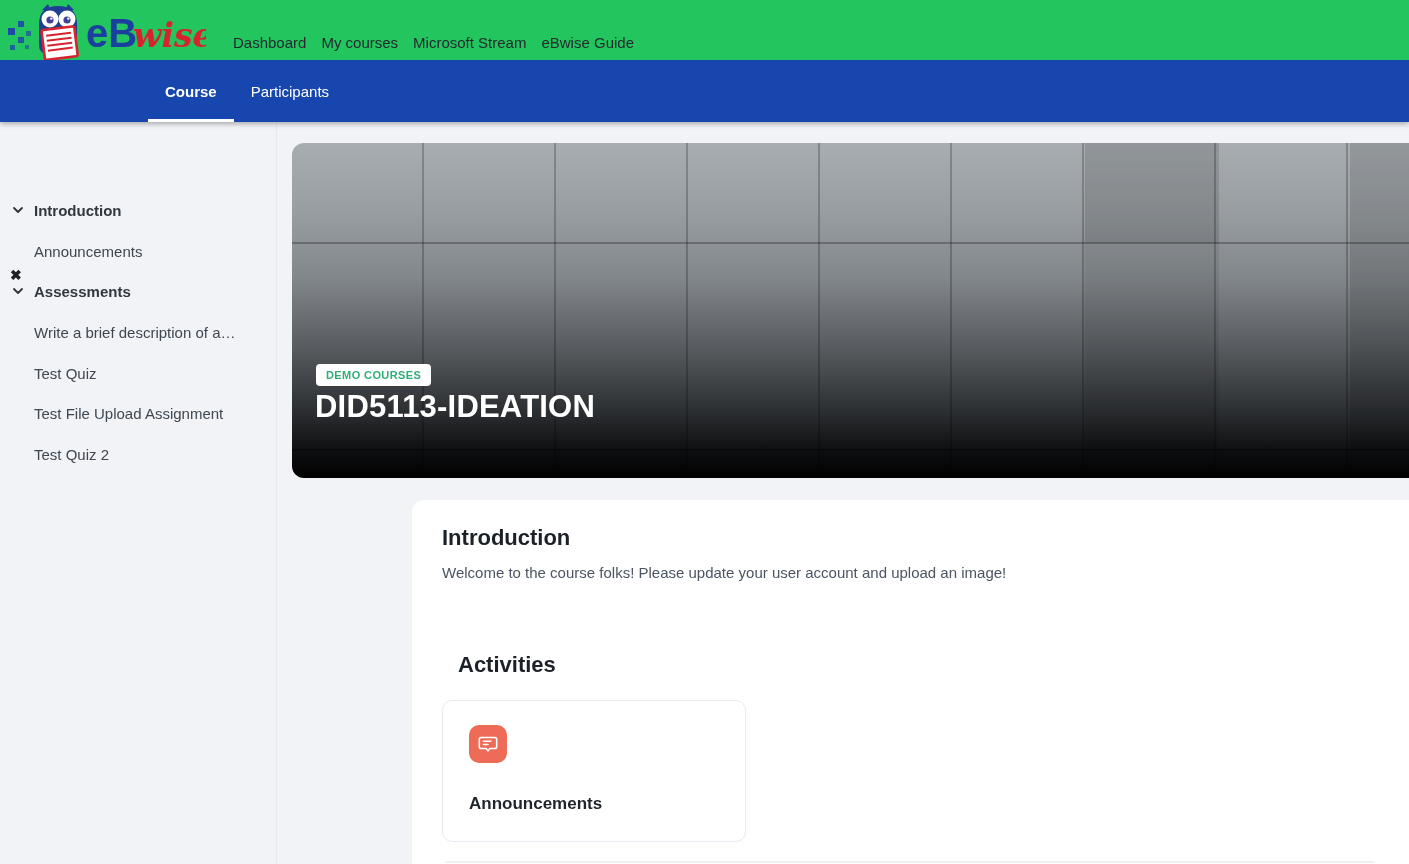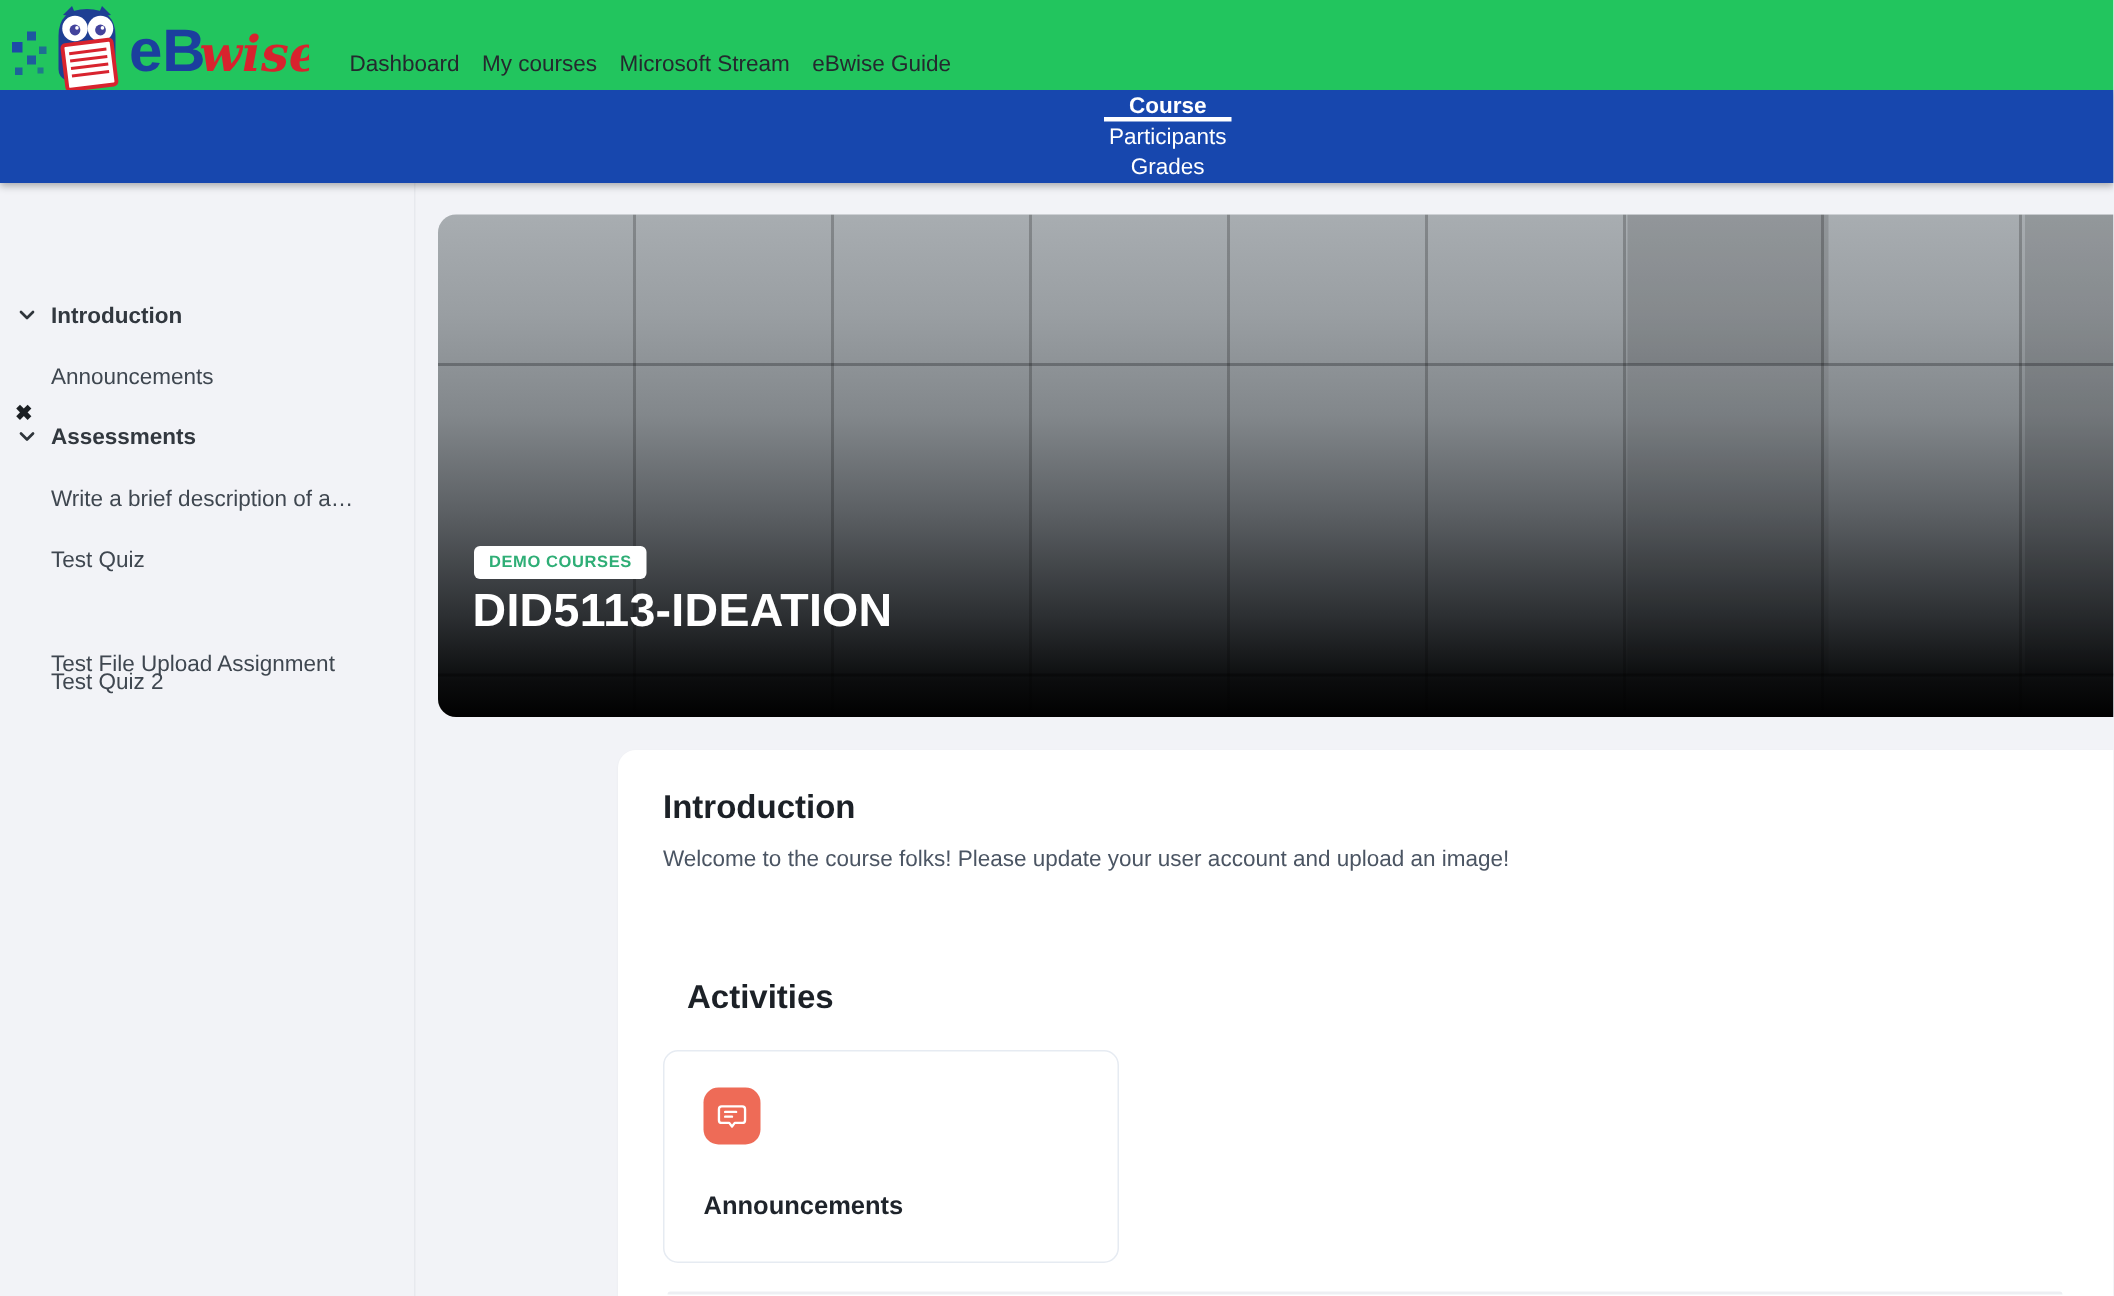--- a/index.html
+++ b/index.html
@@ -12,21 +12,21 @@
     background:#22c55e; z-index:30; display:flex; align-items:center; }
   .logo { position:absolute; left:6px; top:2px; width:200px; height:58px; cursor:pointer; }
   .top-nav { position:absolute; left:233px; top:0; height:60px;
     display:flex; align-items:center; gap:15px; }
   .top-nav a { text-decoration:none; color:#24292e; font-size:15px;
     padding:6px 0; cursor:pointer; white-space:nowrap;margin-top:24px; }
 
   
   .course-navbar { position:absolute; left:0; top:60px; width:100%; height:62px;
     background:#1747ae; z-index:25; box-shadow:0 2px 5px rgba(0,0,0,0.30);
-    display:flex; align-items:center; padding-left:148px;flex-direction:column; }
+    display:flex; align-items:center; padding-left:148px; }
   .course-tab { position:relative; height:62px; display:flex; align-items:center;
     padding:0 17px; color:#ffffff; font-size:15px; cursor:pointer; }
   .course-tab.active { font-weight:bold; }
   .course-tab.active::after { content:""; position:absolute; left:0; right:0;
     bottom:0; height:3px; background:#ffffff; }
 
   
   .sidebar { position:absolute; left:0; top:122px; width:277px; height:742px;
     background:#f2f3f7; border-right:1px solid #e7e9ee; z-index:5; }
   .drawer-close { position:absolute; left:10px; top:142px; width:22px; height:22px;
@@ -134,21 +134,20 @@
       <a>Dashboard</a>
       <a>My courses</a>
       <a>Microsoft Stream</a>
       <a>eBwise Guide</a>
     </nav>
   </header>
 
   <nav class="course-navbar">
     <div class="course-tab active">Course</div>
     <div class="course-tab">Participants</div>
-    <div class="course-tab">Grades</div>
   </nav>
 
   <aside class="sidebar">
     <button class="drawer-close">✖</button>
 
     <div class="side-item section" style="top:77px;">
       <span class="chev">
         <svg width="12" height="12" viewBox="0 0 12 12">
             <path d="M2 4 L6 8 L10 4" fill="none" stroke="#2f353b" stroke-width="1.8" stroke-linecap="round" stroke-linejoin="round"></path>
           </svg>
@@ -168,21 +167,21 @@
       </span>
       <span class="lbl">Assessments</span>
     </div>
 
     <div class="side-item" style="top:199px;">
       <span class="lbl">Write a brief description of a…</span>
     </div>
     <div class="side-item" style="top:240px;">
       <span class="lbl">Test Quiz</span>
     </div>
-    <div class="side-item" style="top:280px;margin-top:29px;">
+    <div class="side-item" style="top:280px;">
       <span class="lbl">Test File Upload Assignment</span>
     </div>
     <div class="side-item" style="top:321px;">
       <span class="lbl">Test Quiz 2</span>
     </div>
   </aside>
 
   <main class="main">
 
     <div class="hero">

